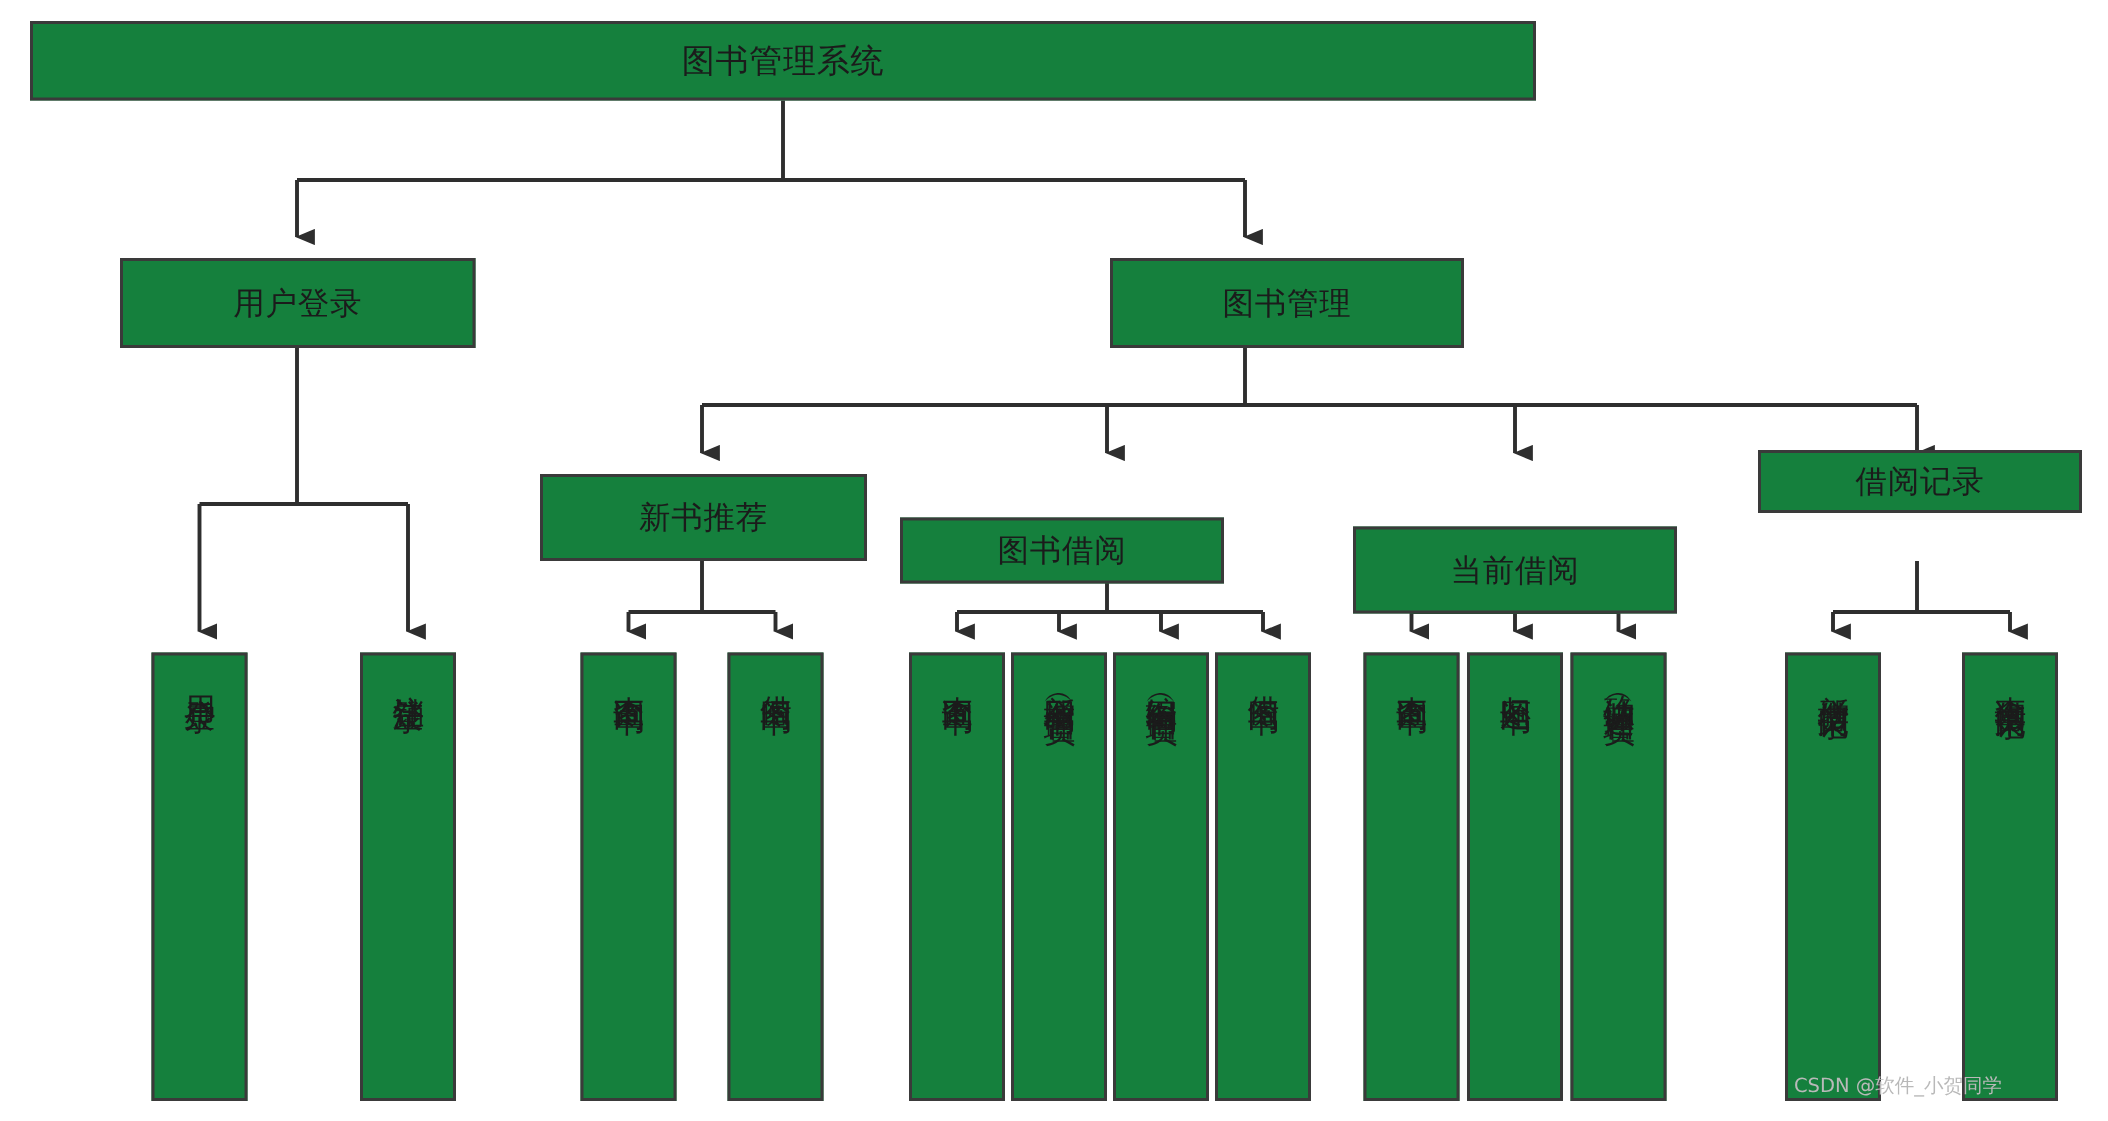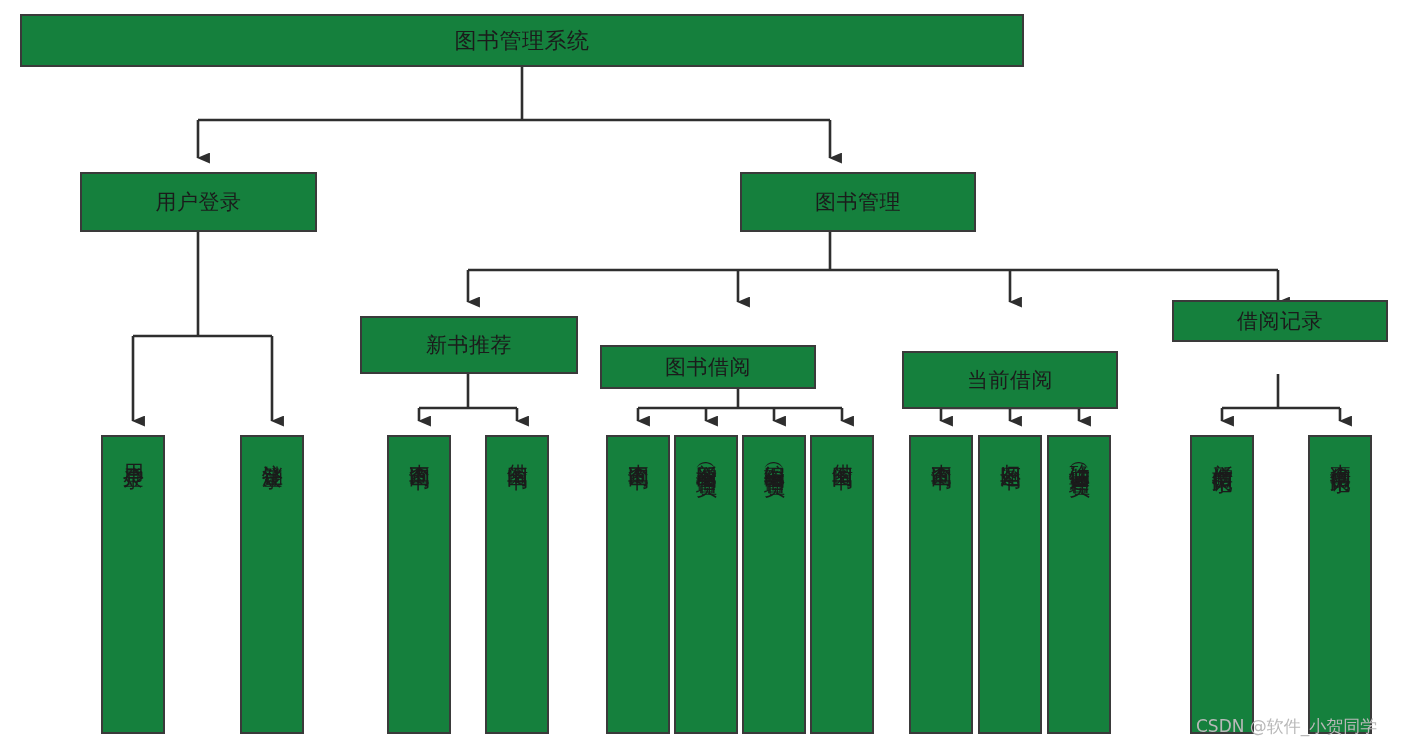--- a/index.html
+++ b/index.html
@@ -54,21 +54,21 @@
   .node.leaf .label {
     writing-mode: vertical-rl;
     text-orientation: upright;
     font-size: 21px;
     line-height: 1.18;
     letter-spacing: 2px;
     white-space: nowrap;
   }
   .watermark {
     position: absolute;
-    font-size: 17px;
+    font-size: 13px;
     color: #b9b9b9;
     white-space: nowrap;
     user-select: none;
   }
 </style>
 </head>
 <body>
 
 <div id="canvas">
 

